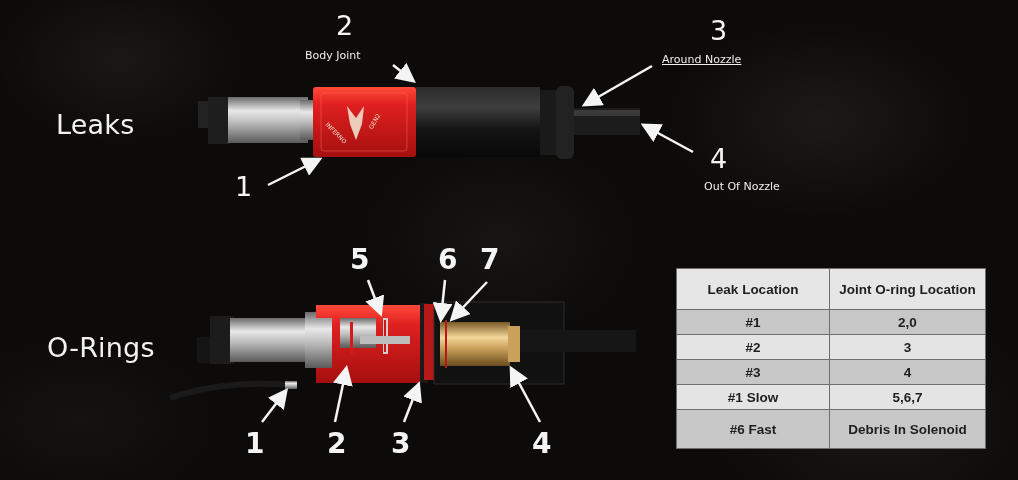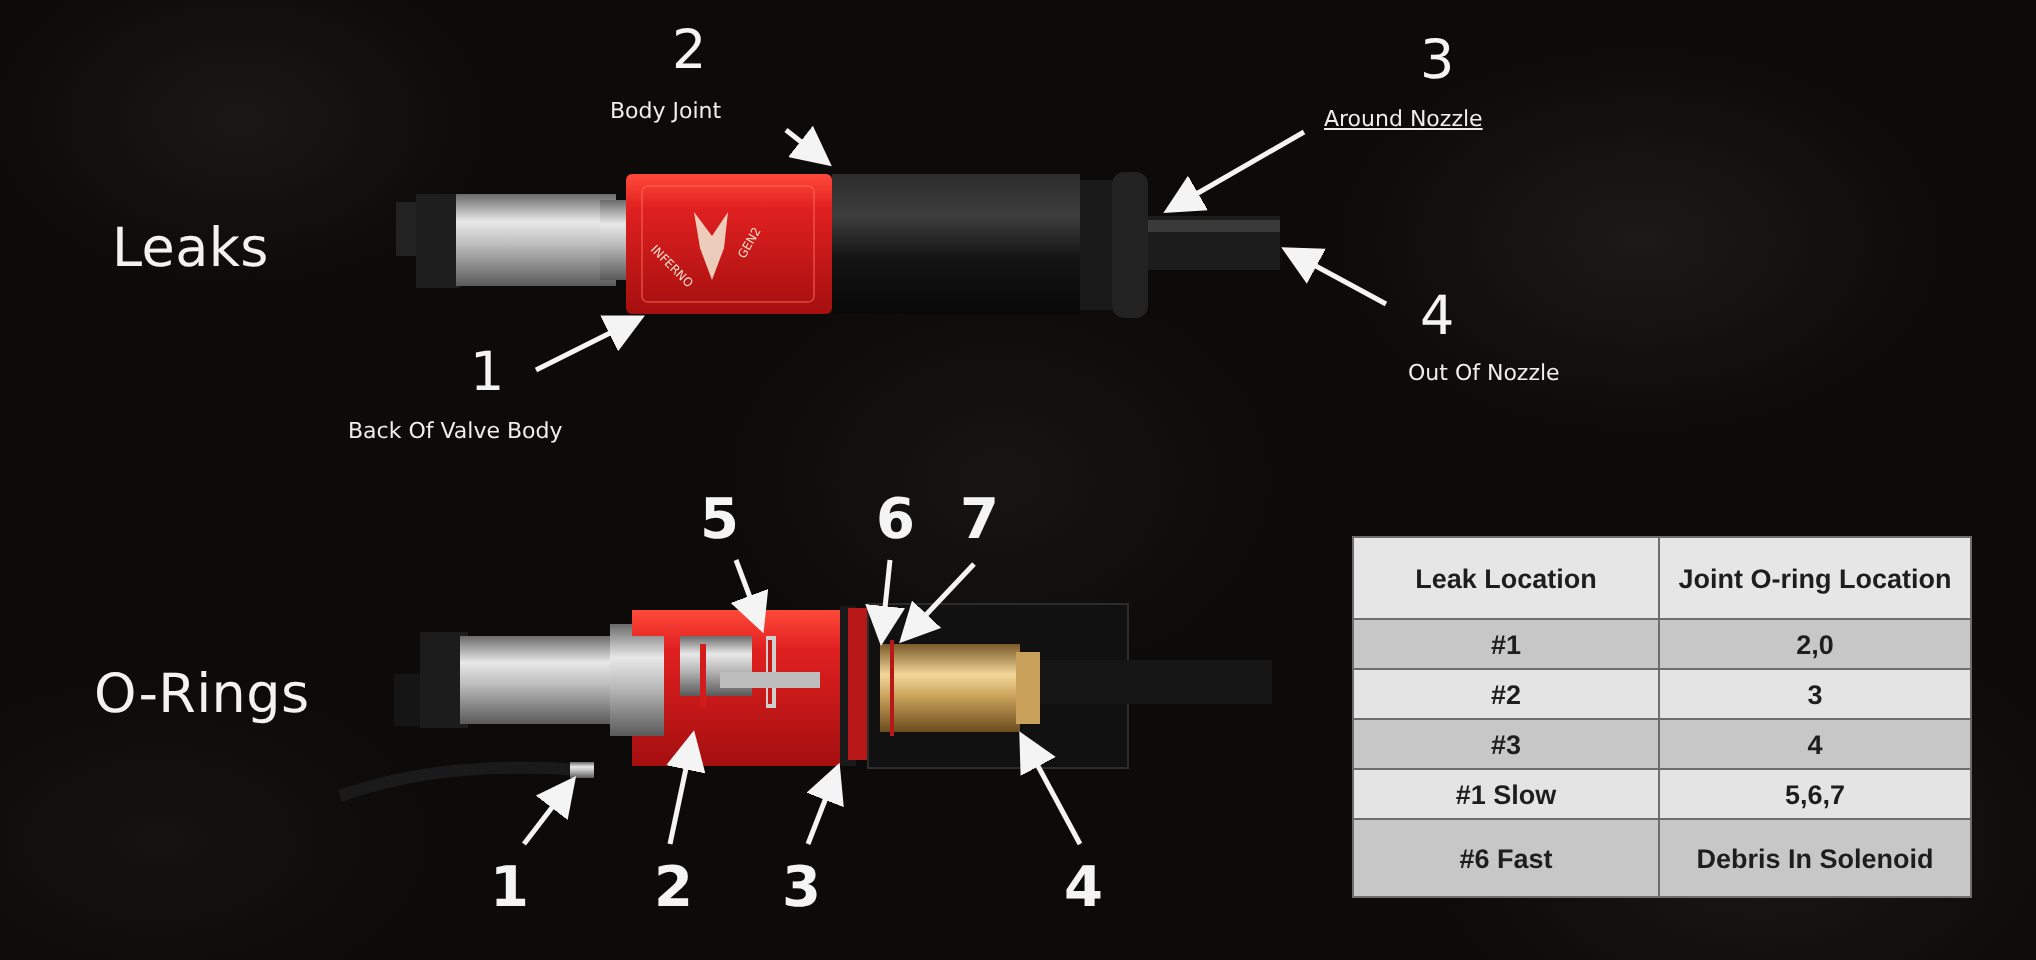--- a/index.html
+++ b/index.html
@@ -111,21 +111,20 @@
     <line x1="262" y1="422" x2="285" y2="392" stroke="#f4f4f4" stroke-width="2.5" marker-end="url(#arrow)"></line>
     <line x1="335" y1="422" x2="346" y2="370" stroke="#f4f4f4" stroke-width="2.5" marker-end="url(#arrow)"></line>
     <line x1="404" y1="422" x2="418" y2="386" stroke="#f4f4f4" stroke-width="2.5" marker-end="url(#arrow)"></line>
     <line x1="540" y1="422" x2="512" y2="370" stroke="#f4f4f4" stroke-width="2.5" marker-end="url(#arrow)"></line>
     <line x1="368" y1="280" x2="380" y2="312" stroke="#f4f4f4" stroke-width="2.5" marker-end="url(#arrow)"></line>
     <line x1="445" y1="280" x2="441" y2="318" stroke="#f4f4f4" stroke-width="2.5" marker-end="url(#arrow)"></line>
     <line x1="487" y1="282" x2="453" y2="318" stroke="#f4f4f4" stroke-width="2.5" marker-end="url(#arrow)"></line>
   </svg>
 
   <div class="num" style="left:235px;top:173px;">1</div>
-  <div class="lbl" style="left:174px;top:209px;">Back Of Valve Body</div>
 
   <div class="num" style="left:336px;top:12px;">2</div>
   <div class="lbl" style="left:305px;top:49px;">Body Joint</div>
 
   <div class="num" style="left:710px;top:17px;">3</div>
   <div class="lbl" style="left:662px;top:53px;text-decoration:underline;">Around Nozzle</div>
 
   <div class="num" style="left:710px;top:145px;">4</div>
   <div class="lbl" style="left:704px;top:180px;">Out Of Nozzle</div>
 

